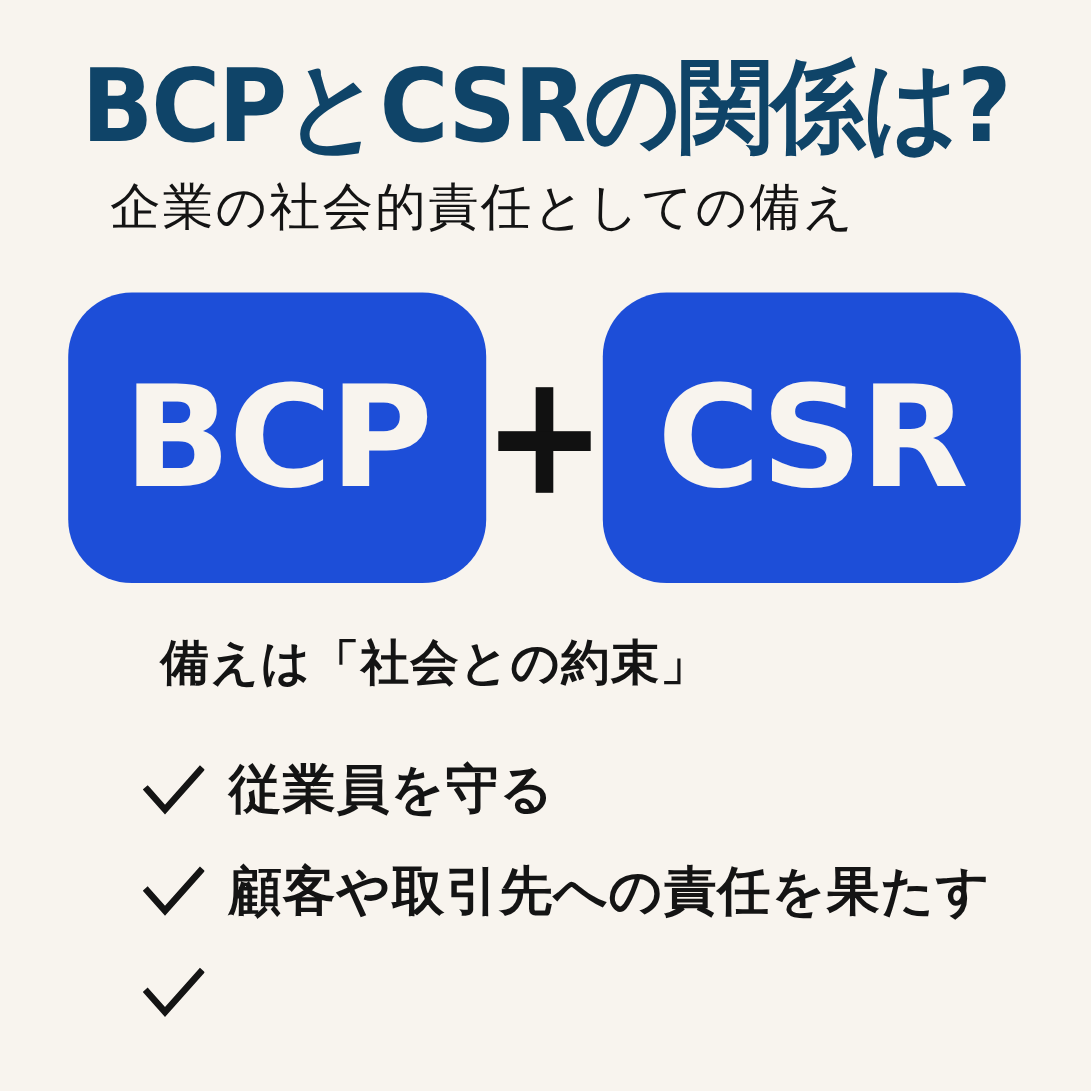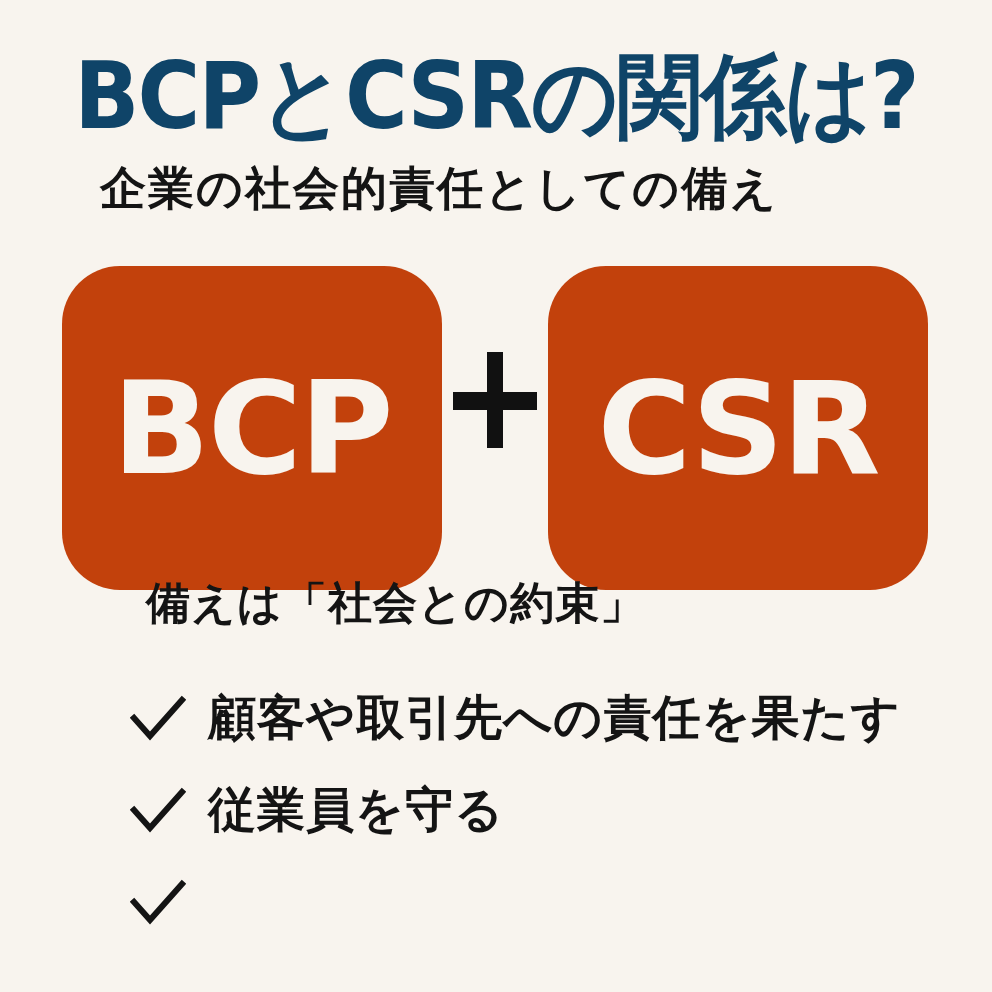--- a/index.html
+++ b/index.html
@@ -11,26 +11,26 @@
   }
   .title {
     position:absolute; left:0; width:992px; top:42px;
     text-align:center; font-size:92px; font-weight:bold;
     color:#0f4468; letter-spacing:-2px; line-height:110px;
     transform:scaleX(0.93); transform-origin:center;
     white-space:nowrap;
   }
   .subtitle {
     position:absolute; left:100px; top:160px;
-    font-size:46px; font-weight:bold; color:#141414;
+    font-size:46px; font-weight:normal; color:#141414;
     white-space:nowrap; letter-spacing:2px; line-height:56px;
   }
   .box {
-    position:absolute; top:266px; width:380px; height:324px;
-    background:#c2410c; border-radius:58px;
+    position:absolute; top:266px; width:380px; height:264px;
+    background:#1d4ed8; border-radius:58px;
     display:flex; align-items:center; justify-content:center;
     color:#f8f4ee; font-size:128px; font-weight:bold;
     letter-spacing:-2px;
   }
   .box-bcp { left:62px; }
   .box-csr { left:548px;justify-content:center; }
   .plus {
     position:absolute; left:453px; top:352px; width:84px; height:96px;
   }
   .plus .v { position:absolute; left:34px; top:0; width:16px; height:96px; background:#111; }
@@ -67,26 +67,26 @@
   <span>CSR</span>
 </div>
 
 <div class="promise">備えは「社会との約束」</div>
 
 <div class="list">
   <div class="item">
     <svg class="check" viewBox="0 0 56 48">
       <polyline points="4,24 20,42 52,6" fill="none" stroke="#141414" stroke-width="6" stroke-linecap="square"></polyline>
     </svg>
-    <span class="label">顧客や取引先への責任を果たす</span>
+    <span class="label">従業員を守る</span>
   </div>
   <div class="item">
     <svg class="check" viewBox="0 0 56 48">
       <polyline points="4,24 20,42 52,6" fill="none" stroke="#141414" stroke-width="6" stroke-linecap="square"></polyline>
     </svg>
-    <span class="label">従業員を守る</span>
+    <span class="label">顧客や取引先への責任を果たす</span>
   </div>
   <div class="item">
     <svg class="check" viewBox="0 0 56 48">
       <polyline points="4,24 20,42 52,6" fill="none" stroke="#141414" stroke-width="6" stroke-linecap="square"></polyline>
     </svg>
   </div>
 </div>
 
 </body></html>

